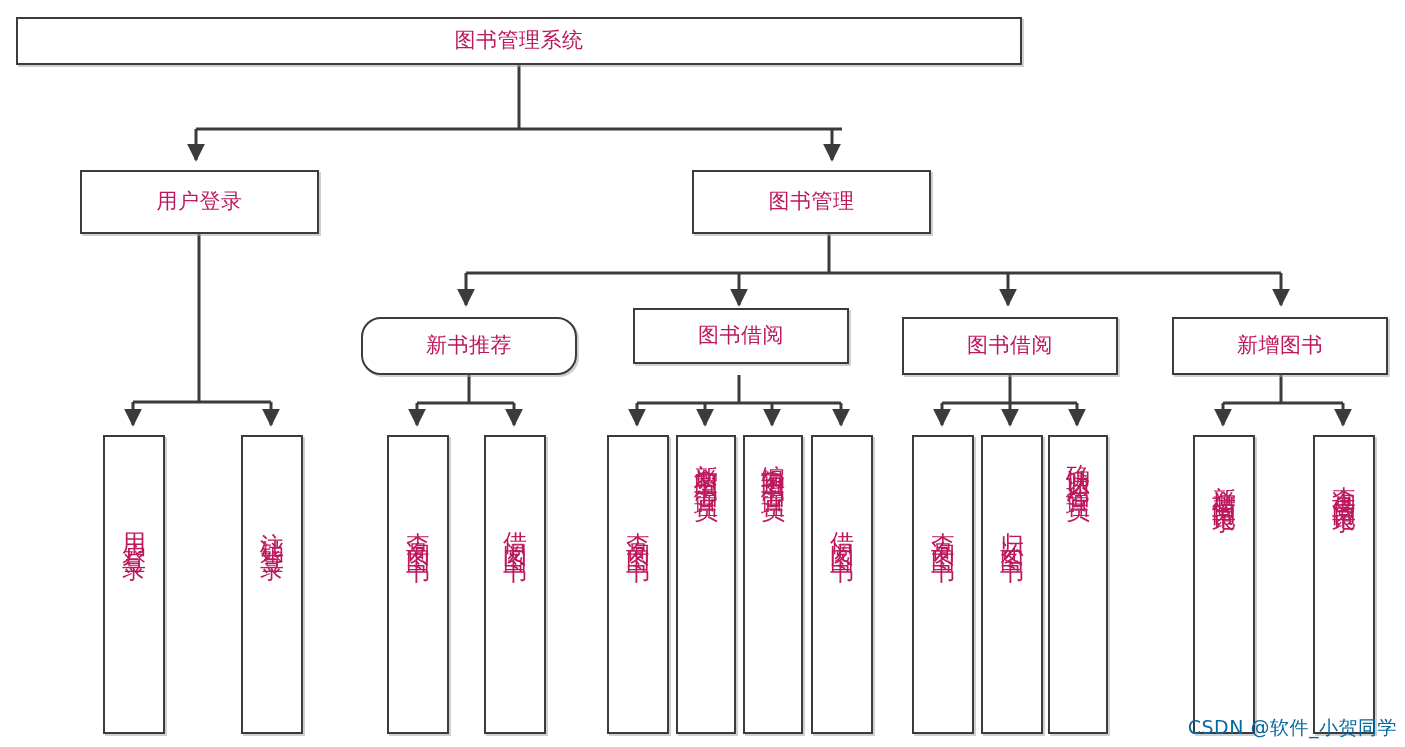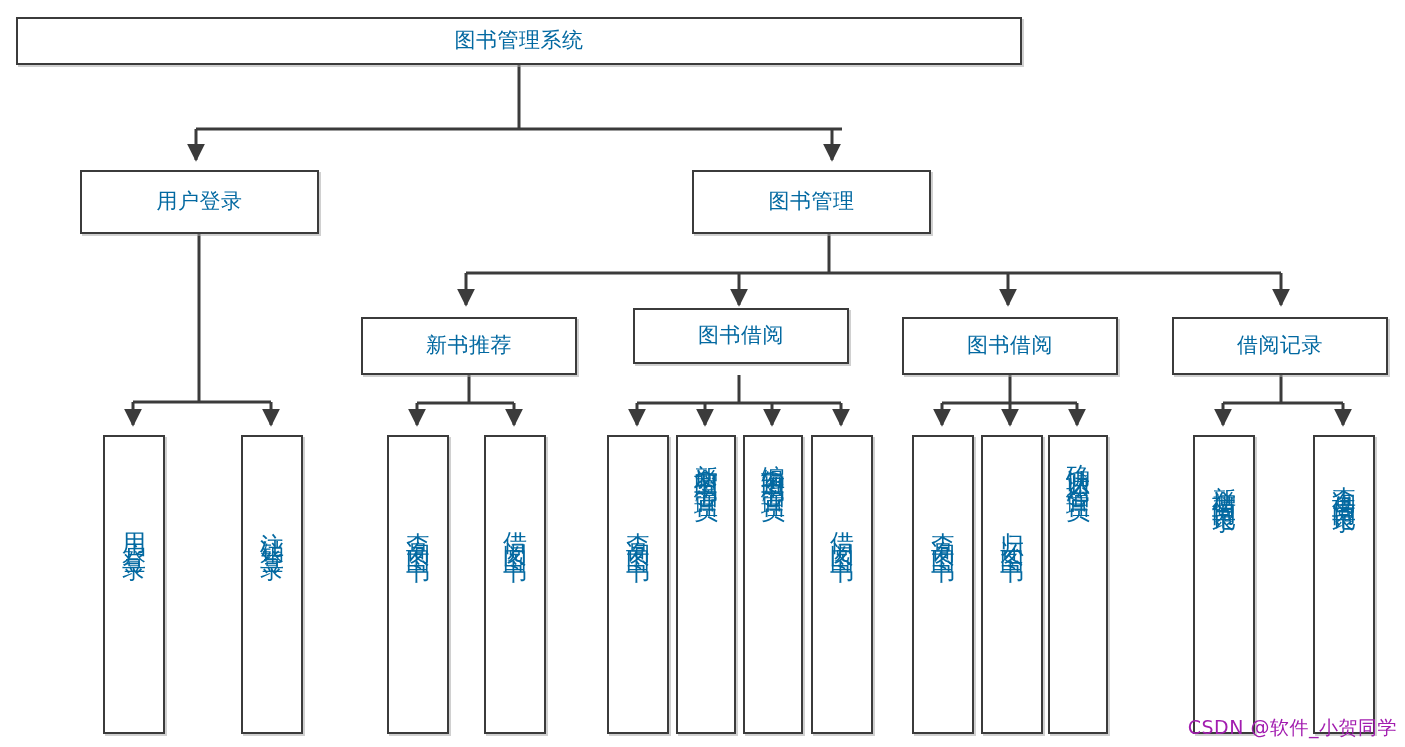--- a/index.html
+++ b/index.html
@@ -25,21 +25,21 @@
     height: 747px;
   }
   .node {
     position: absolute;
     box-sizing: border-box;
     background: #ffffff;
     border: 2px solid #3b3b3b;
     display: flex;
     align-items: center;
     justify-content: center;
-    color: #0369a1;
+    color: #be185d;
     box-shadow: 2px 2px 0 rgba(170,170,170,0.55);
   }
   .node .label {
     display: block;
     text-align: center;
     line-height: 1.12;
     letter-spacing: 0.5px;
   }
   .node.horiz .label {
     writing-mode: horizontal-tb;
@@ -62,21 +62,21 @@
     letter-spacing: 9px;
   }
   .node.vert.mid .label {
     letter-spacing: 5px;
   }
   #watermark {
     position: absolute;
     right: 8px;
     bottom: 6px;
     font-size: 19px;
-    color: #a21caf;
+    color: #0369a1;
     letter-spacing: 0.5px;
     white-space: nowrap;
     font-family: "DejaVu Sans", "Liberation Sans", sans-serif;
   }
 </style>
 </head>
 <body>
 
 <div id="canvas">
 
@@ -134,31 +134,31 @@
     <span class="label">图书管理系统</span>
   </div>
 
   <div class="node horiz" style="left:80px; top:170px; width:239px; height:64px;">
     <span class="label">用户登录</span>
   </div>
   <div class="node horiz" style="left:692px; top:170px; width:239px; height:64px;">
     <span class="label">图书管理</span>
   </div>
 
-  <div class="node horiz" style="left:361px; top:317px; width:216px; height:58px;">
+  <div class="node horiz" style="left:361px; top:317px; width:216px; height:58px;border-radius:20px;">
     <span class="label">新书推荐</span>
   </div>
   <div class="node horiz" style="left:633px; top:308px; width:216px; height:56px;">
     <span class="label">图书借阅</span>
   </div>
   <div class="node horiz" style="left:902px; top:317px; width:216px; height:58px;">
     <span class="label">图书借阅</span>
   </div>
   <div class="node horiz" style="left:1172px; top:317px; width:216px; height:58px;">
-    <span class="label">借阅记录</span>
+    <span class="label">新增图书</span>
   </div>
 
   <div class="node vert compact" style="left:103px; top:435px; width:62px; height:299px; padding-top:76px;">
     <span class="label">用户登录</span>
   </div>
   <div class="node vert compact" style="left:241px; top:435px; width:62px; height:299px; padding-top:76px;">
     <span class="label">注销登录</span>
   </div>
 
   <div class="node vert compact" style="left:387px; top:435px; width:62px; height:299px; padding-top:76px;">

